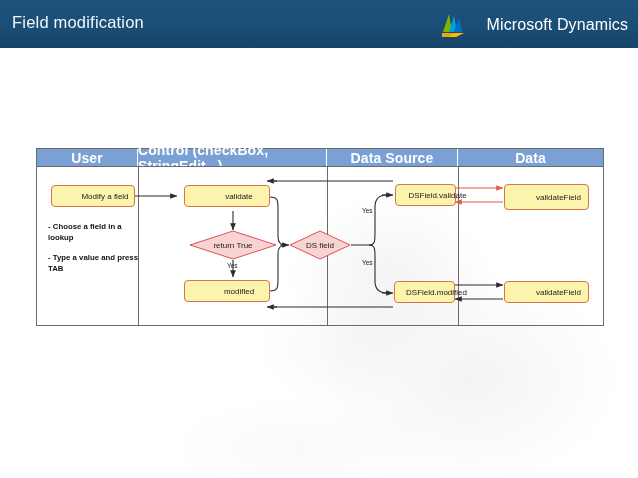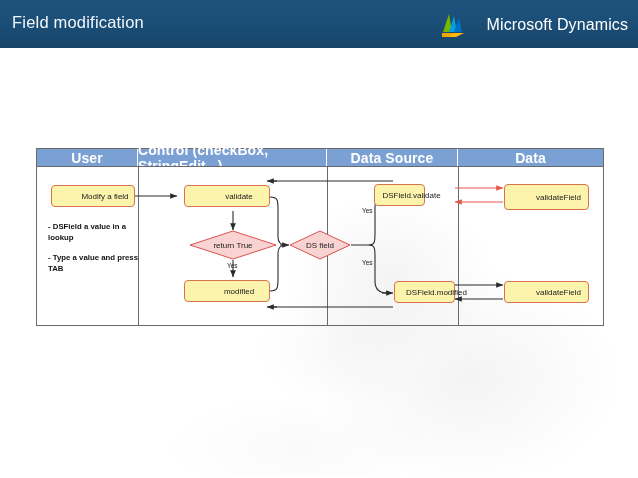--- a/index.html
+++ b/index.html
@@ -177,21 +177,21 @@
 
       <line x1="418" y1="39" x2="466" y2="39" marker-end="url(#ahr)"></line>
 
       <line x1="466" y1="53" x2="418" y2="53" marker-end="url(#ahr)"></line>
     </g>
   </svg>
 
   <div class="node" style="left:14px;top:36px;width:84px;height:22px;">Modify a field</div>
 
   <div id="user-notes">
-    <p>- DSField a value in a lookup</p>
+    <p>- Choose a field in a lookup</p>
     <p>- Type a value and press TAB</p>
   </div>
 
   <div class="node" style="left:147px;top:36px;width:86px;height:22px;">validate</div>
 
   <div class="diamond-wrap" style="left:152px;top:81px;width:88px;height:30px;">
     <svg width="88" height="30" viewBox="0 0 88 30">
       <polygon points="44,1 87,15 44,29 1,15" fill="#f9d2d2" stroke="#d9534f" stroke-width="1"></polygon>
     </svg>
     <div class="diamond-label">return True</div>
@@ -203,20 +203,20 @@
     <svg width="62" height="30" viewBox="0 0 62 30">
       <polygon points="31,1 61,15 31,29 1,15" fill="#f9d2d2" stroke="#d9534f" stroke-width="1"></polygon>
     </svg>
     <div class="diamond-label">DS field</div>
   </div>
 
   <div class="yeslabel" style="left:190px;top:113px;">Yes</div>
   <div class="yeslabel" style="left:325px;top:58px;">Yes</div>
   <div class="yeslabel" style="left:325px;top:110px;">Yes</div>
 
-  <div class="node" style="left:337px;top:35px;width:51px;height:22px;">DSField.validate</div>
+  <div class="node" style="left:358px;top:35px;width:61px;height:22px;">DSField.validate</div>
   <div class="node" style="left:357px;top:132px;width:61px;height:22px;">DSField.modified</div>
 
   <div class="node" style="left:467px;top:35px;width:85px;height:26px;">validateField</div>
   <div class="node" style="left:467px;top:132px;width:85px;height:22px;">validateField</div>
 </div>
 
 <div id="footer-bar"></div>
 
 </body></html>

